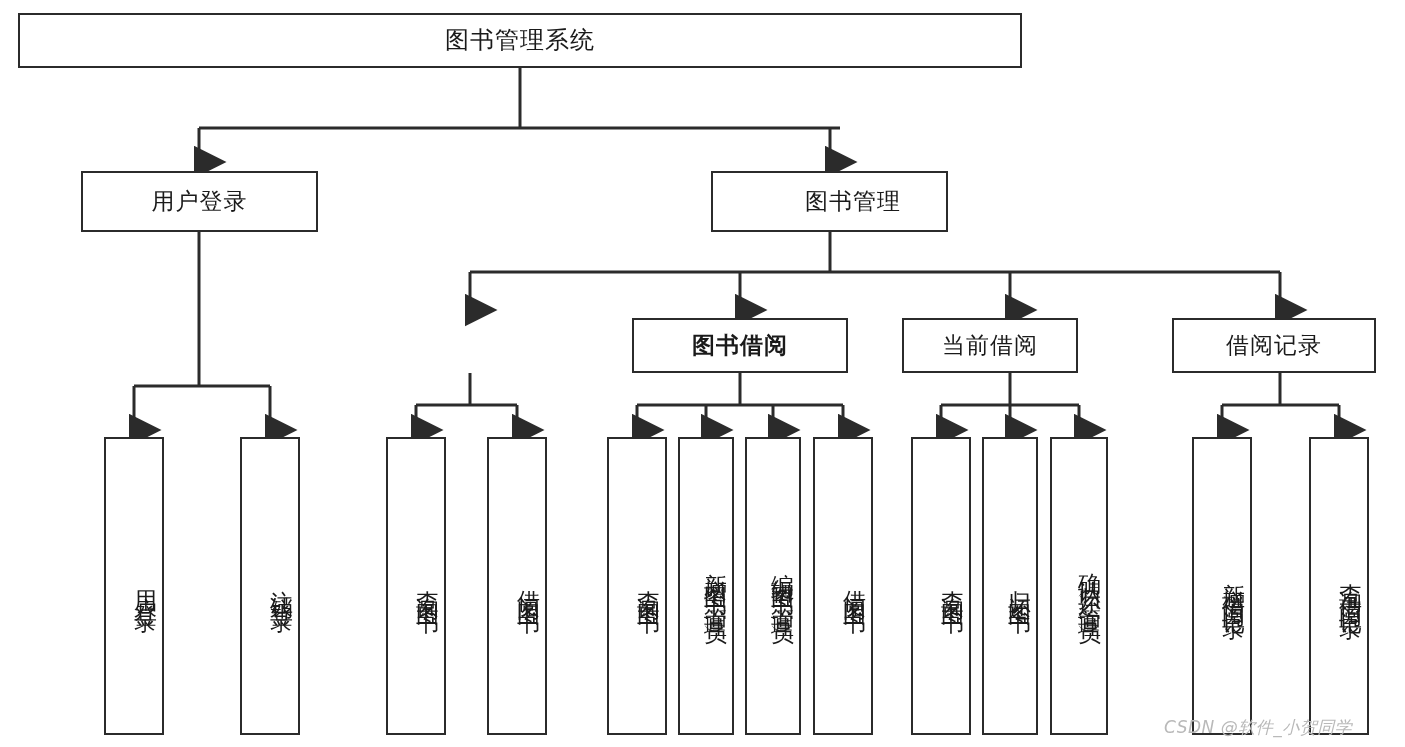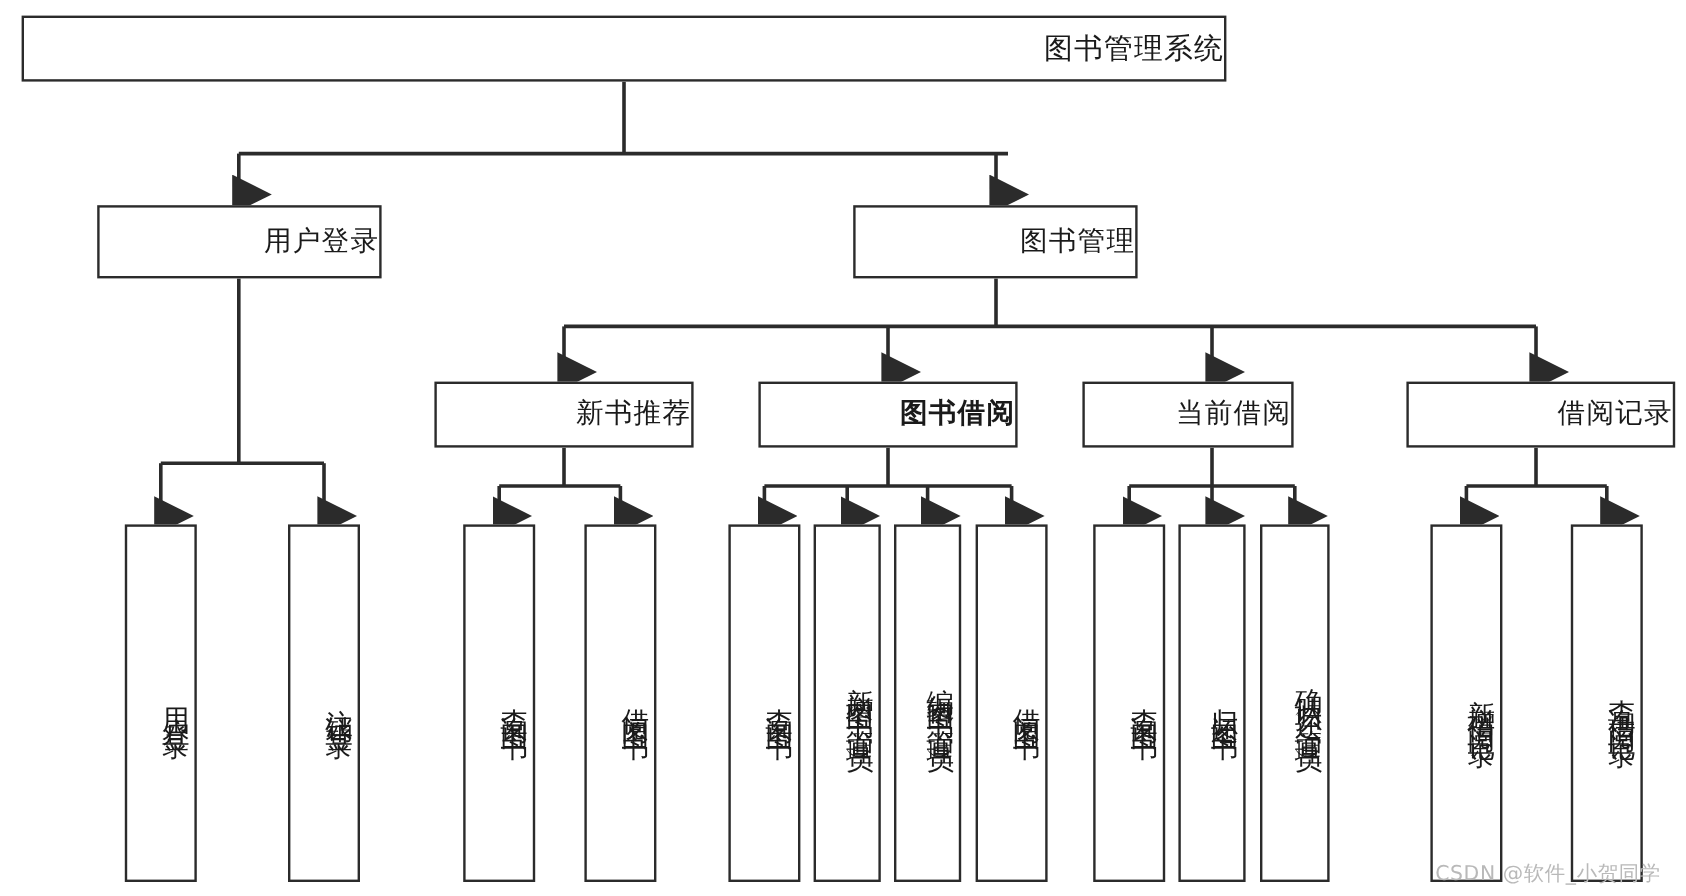--- a/index.html
+++ b/index.html
@@ -18,21 +18,21 @@
     background: #ffffff;
     overflow: hidden;
   }
   .node {
     position: absolute;
     box-sizing: border-box;
     border: 2.5px solid #2b2b2b;
     background: #ffffff;
     display: flex;
     align-items: center;
-    justify-content: flex-end;
+    justify-content: center;
     color: #1a1a1a;
   }
   .node.horiz {
     font-size: 23px;
     letter-spacing: 1px;
     line-height: 1.2;
   }
   .node.root {
     font-size: 24px;
   }
@@ -127,30 +127,27 @@
     <span>图书管理系统</span>
   </div>
 
   <div class="node horiz" style="left:81px; top:171px; width:237px; height:61px;">
     <span>用户登录</span>
   </div>
   <div class="node horiz" style="left:711px; top:171px; width:237px; height:61px;padding-left:47px;">
     <span>图书管理</span>
   </div>
 
-  <div class="node horiz" style="left:362px; top:318px; width:216px; height:55px;">
-    <span>新书推荐</span>
-  </div>
   <div class="node horiz" style="left:632px; top:318px; width:216px; height:55px;font-weight:bold;">
     <span>图书借阅</span>
   </div>
   <div class="node horiz" style="left:902px; top:318px; width:176px; height:55px;">
     <span>当前借阅</span>
   </div>
-  <div class="node horiz" style="left:1172px; top:318px; width:224px; height:55px;">
+  <div class="node horiz" style="left:1172px; top:318px; width:204px; height:55px;">
     <span>借阅记录</span>
   </div>
 
   <div class="node vert" style="left:104px; top:437px; width:60px; height:298px;">
     <span class="vtext">用户登录</span>
   </div>
   <div class="node vert" style="left:240px; top:437px; width:60px; height:298px;">
     <span class="vtext">注销登录</span>
   </div>
 
@@ -184,15 +181,15 @@
     <span class="vtext">确认归还（管理员）</span>
   </div>
 
   <div class="node vert" style="left:1192px; top:437px; width:60px; height:298px;">
     <span class="vtext">新增借阅记录</span>
   </div>
   <div class="node vert" style="left:1309px; top:437px; width:60px; height:298px;">
     <span class="vtext">查询借阅记录</span>
   </div>
 
-  <div class="watermark" style="left:1196px; top:716px;">CSDN @软件_小贺同学</div>
+  <div class="watermark" style="left:1164px; top:716px;font-style:italic;">CSDN @软件_小贺同学</div>
 
 </div>
 
 </body></html>

